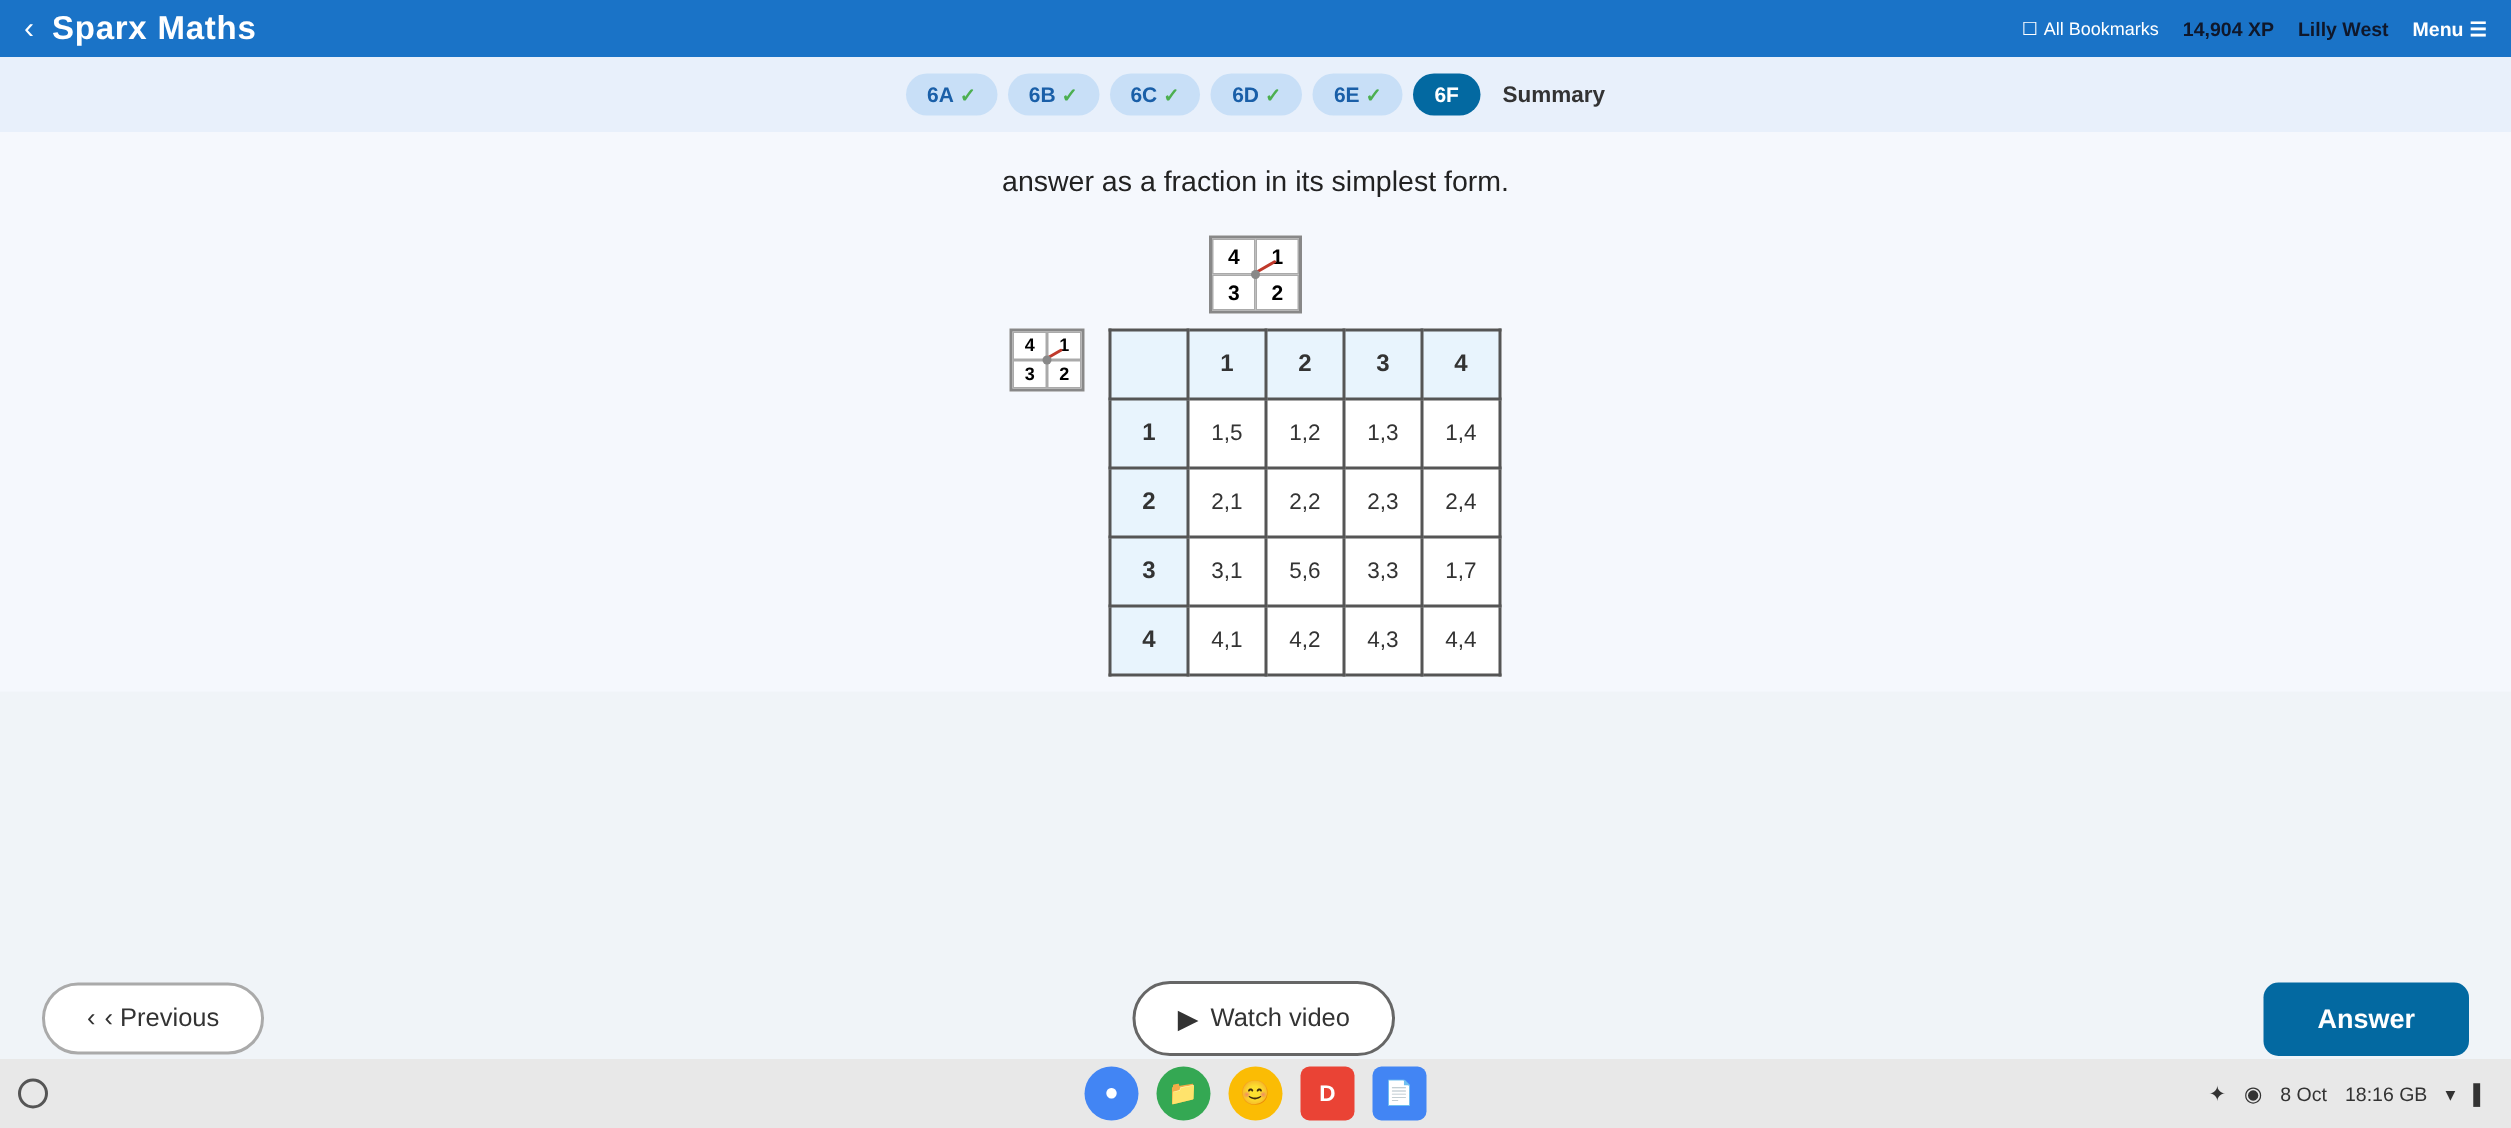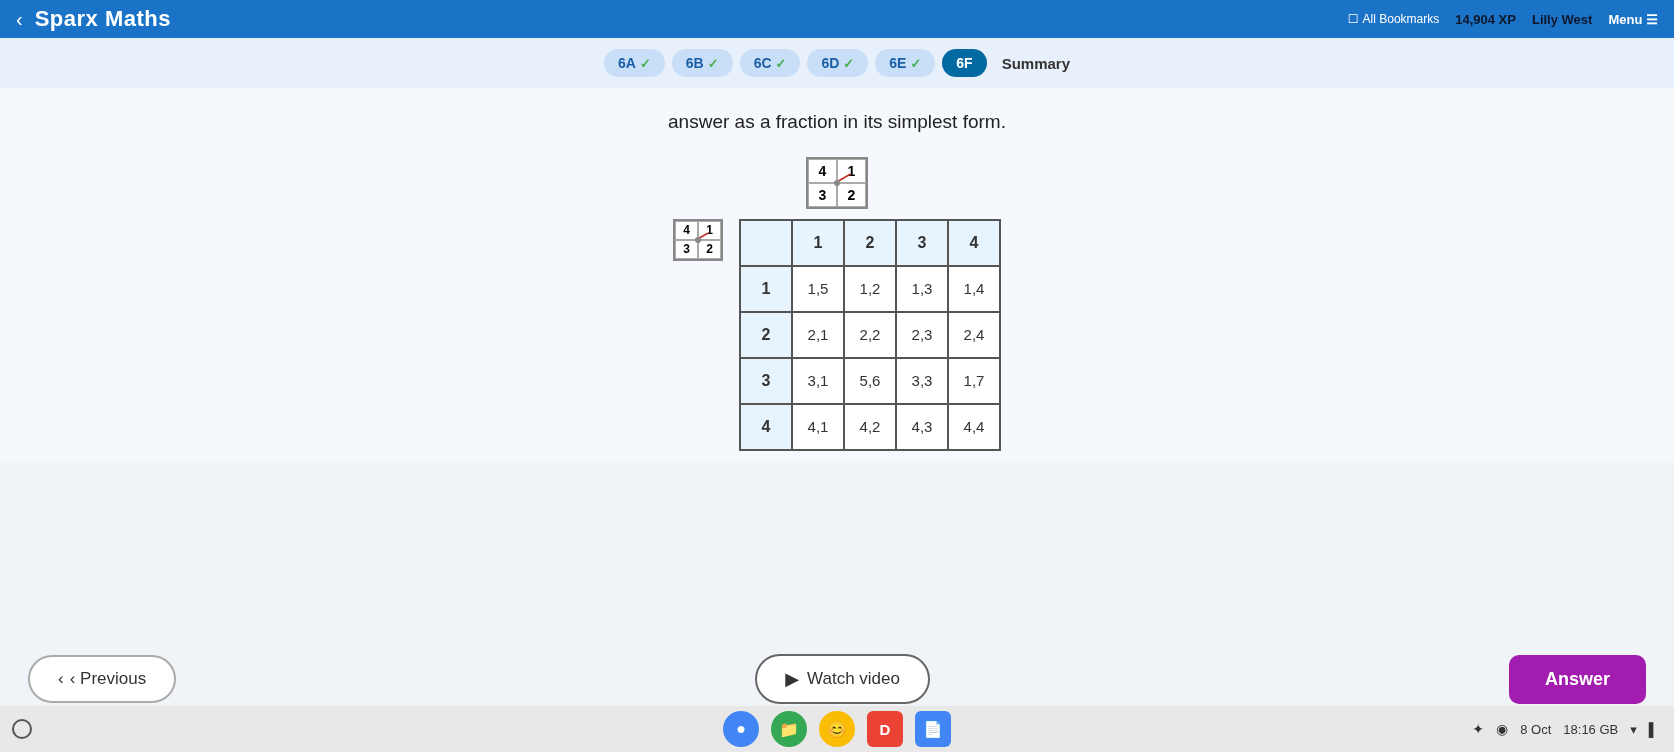--- a/index.html
+++ b/index.html
@@ -185,21 +185,21 @@
       padding: 12px 28px;
       font-size: 17px;
       font-weight: 500;
       color: #333;
       cursor: pointer;
       display: flex;
       align-items: center;
       gap: 8px;
     }
     .answer-btn {
-      background: #a21caf;
+      background: #0369a1;
       border: none;
       border-radius: 10px;
       padding: 14px 36px;
       font-size: 18px;
       font-weight: 700;
       color: white;
       cursor: pointer;
     }
 
     

